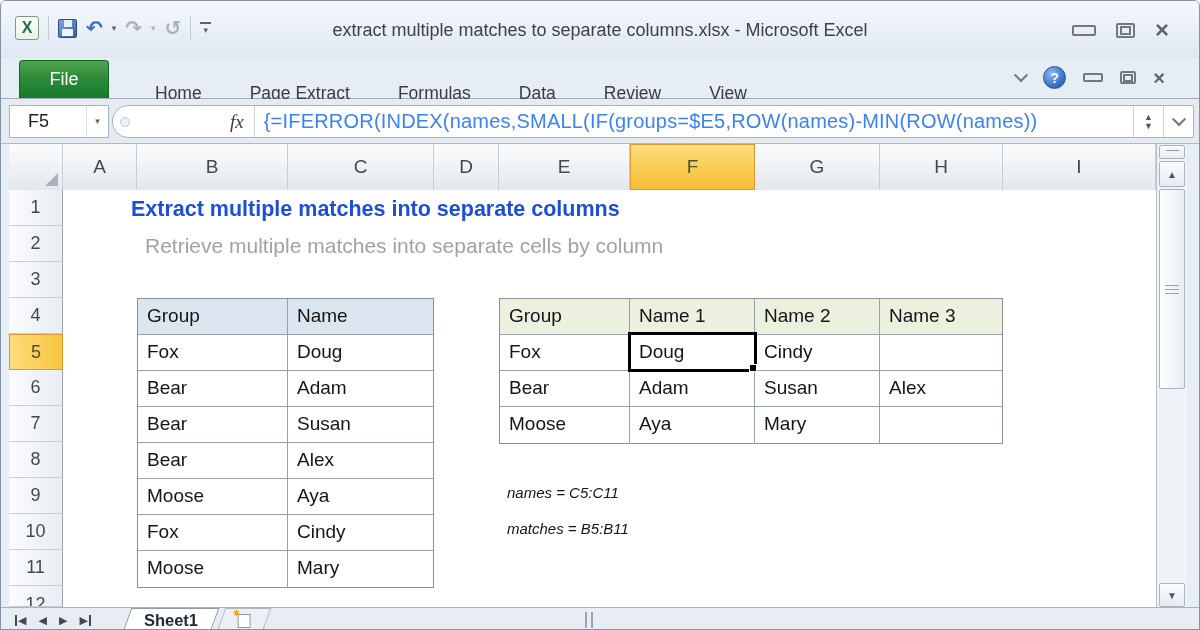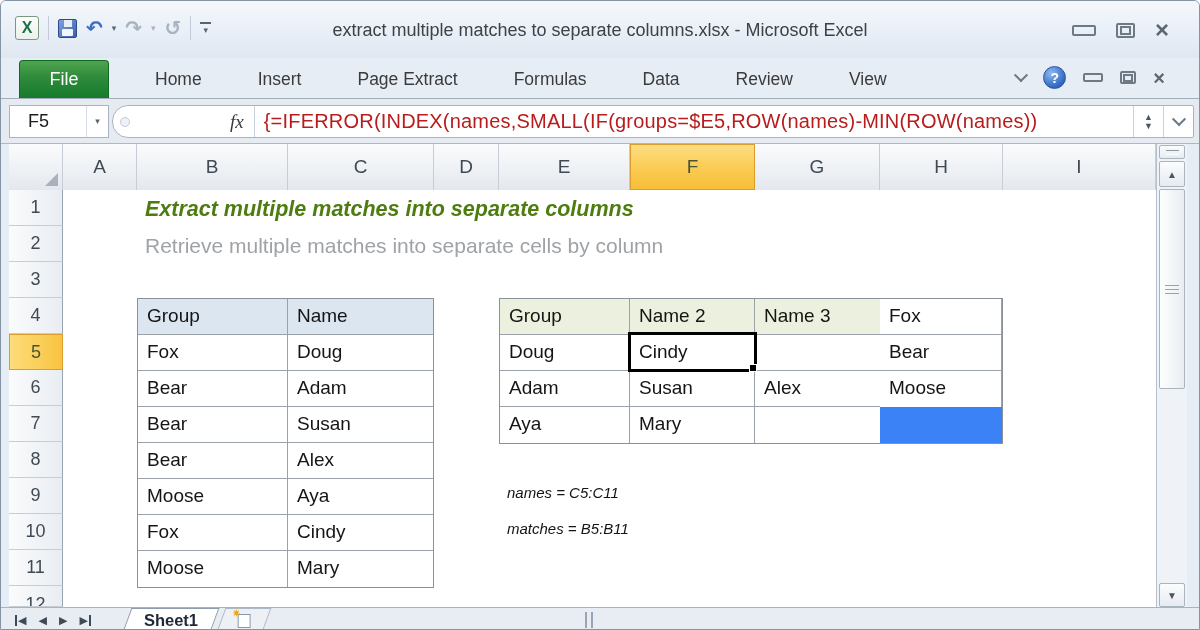--- a/index.html
+++ b/index.html
@@ -27,42 +27,42 @@
   .wc-min { width:24px; height:11px; border:2px solid #6E7983; border-radius:2px; }
   .wc-restore { width:19px; height:15px; border:2px solid #6E7983; border-radius:2px; display:flex; align-items:center; justify-content:center; }
   .wc-restore::after { content:""; width:7px; height:5px; border:2px solid #6E7983; }
   .wc-close { color:#5E6770; font-size:24px; line-height:18px; font-weight:bold; }
 
   
   .tabrow { position:absolute; top:57px; left:0; right:0; height:41px; border-bottom:1px solid #A2ADBA; }
   .file-tab { position:absolute; left:18px; top:2px; width:90px; height:38px; border-radius:4px 4px 0 0;
     background:linear-gradient(180deg,#4FA44F 0%,#2E8B3A 45%,#167A2C 100%); border:1px solid #0F6B24; border-bottom:none;
     color:#fff; font-size:18px; display:flex; align-items:center; justify-content:center;text-align:right; }
-  .main-tabs { position:absolute; left:130px; top:2px; height:38px; display:flex;gap:8px; }
+  .main-tabs { position:absolute; left:130px; top:16px; height:38px; display:flex; }
   .tab { padding:0 24px; line-height:38px; font-size:17.5px; color:#3B3B3B; white-space:nowrap; }
   .ribbon-right { position:absolute; right:34px; top:8px; display:flex; align-items:center; gap:17px; }
   .chev { width:10px; height:10px; border-right:2px solid #6E7983; border-bottom:2px solid #6E7983; transform:rotate(45deg) translate(-2px,-2px); }
   .help { width:23px; height:23px; border-radius:50%; background:radial-gradient(circle at 35% 30%,#8CB9F2,#3268C0 70%,#2A57A8);
     border:1px solid #2B55A0; color:#fff; font-weight:bold; font-size:14px; display:flex; align-items:center; justify-content:center; }
   .wc-min.small { width:20px; height:9px; }
   .wc-restore.small { width:16px; height:13px; }
   .wc-restore.small::after { width:6px; height:4px; }
   .wc-close.small { font-size:20px; }
 
   
   .formularow { position:absolute; top:98px; left:0; right:0; height:45px; background:#E6EBF2; border-bottom:1px solid #AEB9C6; }
   .namebox { position:absolute; left:8px; top:6px; width:100px; height:33px; background:#fff; border:1px solid #A9B4C2; display:flex; align-items:center; }
   .namebox .ref { flex:1; padding-left:18px; font-size:18px; color:#1c1c1c; }
   .namebox .nb-caret { width:22px; text-align:center; color:#5A6470; font-size:9px; border-left:1px solid #D7DEE6; line-height:31px; height:31px; }
   .fbar { position:absolute; left:111px; right:5px; top:6px; height:33px; background:#fff; border:1px solid #A9B4C2; border-radius:16px 2px 2px 16px;
     display:flex; align-items:center; }
   .fb-circle { width:10px; height:10px; border-radius:50%; background:#EDF1F6; border:1px solid #C3CBD6; margin-left:7px; }
   .fx { margin-left:100px; font-family:"Liberation Serif","DejaVu Serif",serif; font-style:italic; font-size:19px; color:#3A3A3A; padding-right:10px; }
   .fb-div { width:1px; height:31px; background:#C9D2DC; }
-  .formula-text { flex:1; padding-left:9px; font-size:20px; color:#b91c1c; white-space:nowrap; overflow:hidden; letter-spacing:0.2px; }
+  .formula-text { flex:1; padding-left:9px; font-size:20px; color:#3b82f6; white-space:nowrap; overflow:hidden; letter-spacing:0.2px; }
   .fb-spin { width:30px; height:31px; border-left:1px solid #C9D2DC; display:flex; flex-direction:column; align-items:center; justify-content:center; gap:1px; }
   .fb-spin span { font-size:9px; line-height:8px; color:#4A5662; }
   .fb-chev { width:30px; height:31px; border-left:1px solid #C9D2DC; display:flex; align-items:center; justify-content:center; }
 
   
   .colheaders { position:absolute; top:143px; left:8px; height:46px; display:flex; border-bottom:1px solid #98A4B2; }
   .hcell { height:46px; background:linear-gradient(180deg,#FAFBFC,#EDF0F4 60%,#E3E8EE); border-right:1px solid #C6CDD6;
     color:#3F4A55; font-size:19px; display:flex; align-items:center; justify-content:center; }
   .hcell.corner { position:relative; }
   .hcell.corner::after { content:""; position:absolute; right:4px; bottom:4px; width:0; height:0;
@@ -71,21 +71,21 @@
 
   
   .rowheaders { position:absolute; top:189px; left:8px; width:54px; }
   .rcell { width:54px; height:36px; background:linear-gradient(90deg,#FAFBFC,#E9EDF2); border-bottom:1px solid #C6CDD6; border-right:1px solid #98A4B2;
     color:#3F4A55; font-size:18px; display:flex; align-items:center; justify-content:center; }
   .rcell.selrow { background:linear-gradient(90deg,#FDDC7B,#F8C441); border:1px solid #DA9C2E; color:#4A5430; }
   .rcell.clipped { height:21px; overflow:hidden; align-items:flex-start; padding-top:8px; }
 
   
   .cells { position:absolute; left:62px; top:189px; width:1093px; height:417px; background:#fff; overflow:hidden; }
-  .doc-title { position:absolute; left:82px; top:7px; font-size:21.5px; font-weight:bold; color:#4d7c0f; white-space:nowrap;font-style:italic; }
+  .doc-title { position:absolute; left:68px; top:7px; font-size:21.5px; font-weight:bold; color:#1d4ed8; white-space:nowrap; }
   .doc-subtitle { position:absolute; left:82px; top:44px; font-size:21px; color:#9FA2A6; white-space:nowrap; }
   .xtable { position:absolute; display:grid; border:1.5px solid #8A9199; background:#3b82f6; grid-gap:0; }
   .xtable .cell { background:#fff; height:36px; line-height:34px; padding-left:9px; font-size:19px; color:#151515;
     border-right:1.5px solid #9BA1A9; border-bottom:1.5px solid #9BA1A9; white-space:nowrap; overflow:hidden; }
   .xtable .cell.lc { border-right:none; }
   .xtable .cell.lr { border-bottom:none; }
   .ltable { left:74px; top:108px; grid-template-columns:150px 145px; }
   .ltable .hd { background:#DCE6F1; }
   .rtable { left:436px; top:108px; grid-template-columns:130px 125px 125px 122px; }
   .rtable .hd { background:#EBF1DE; }
@@ -148,21 +148,20 @@
       <div class="wc-min"></div>
       <div class="wc-restore"></div>
       <span class="wc-close">×</span>
     </div>
   </div>
 
   <div class="tabrow">
     <div class="file-tab">File</div>
     <div class="main-tabs">
       <div class="tab">Home</div>
-      <div class="tab">Insert</div>
       <div class="tab">Page Extract</div>
       <div class="tab">Formulas</div>
       <div class="tab">Data</div>
       <div class="tab">Review</div>
       <div class="tab">View</div>
     </div>
     <div class="ribbon-right">
       <div class="chev"></div>
       <div class="help">?</div>
       <div class="wc-min small"></div>
@@ -237,20 +236,21 @@
       <div class="cell">Moose</div>
       <div class="cell lc">Aya</div>
       <div class="cell">Fox</div>
       <div class="cell lc">Cindy</div>
       <div class="cell lr">Moose</div>
       <div class="cell lc lr">Mary</div>
     </div>
 
     <div class="xtable rtable">
       <div class="cell hd">Group</div>
+      <div class="cell hd">Name 1</div>
       <div class="cell hd">Name 2</div>
       <div class="cell hd lc">Name 3</div>
       <div class="cell">Fox</div>
       <div class="cell">Doug</div>
       <div class="cell">Cindy</div>
       <div class="cell lc"></div>
       <div class="cell">Bear</div>
       <div class="cell">Adam</div>
       <div class="cell">Susan</div>
       <div class="cell lc">Alex</div>

